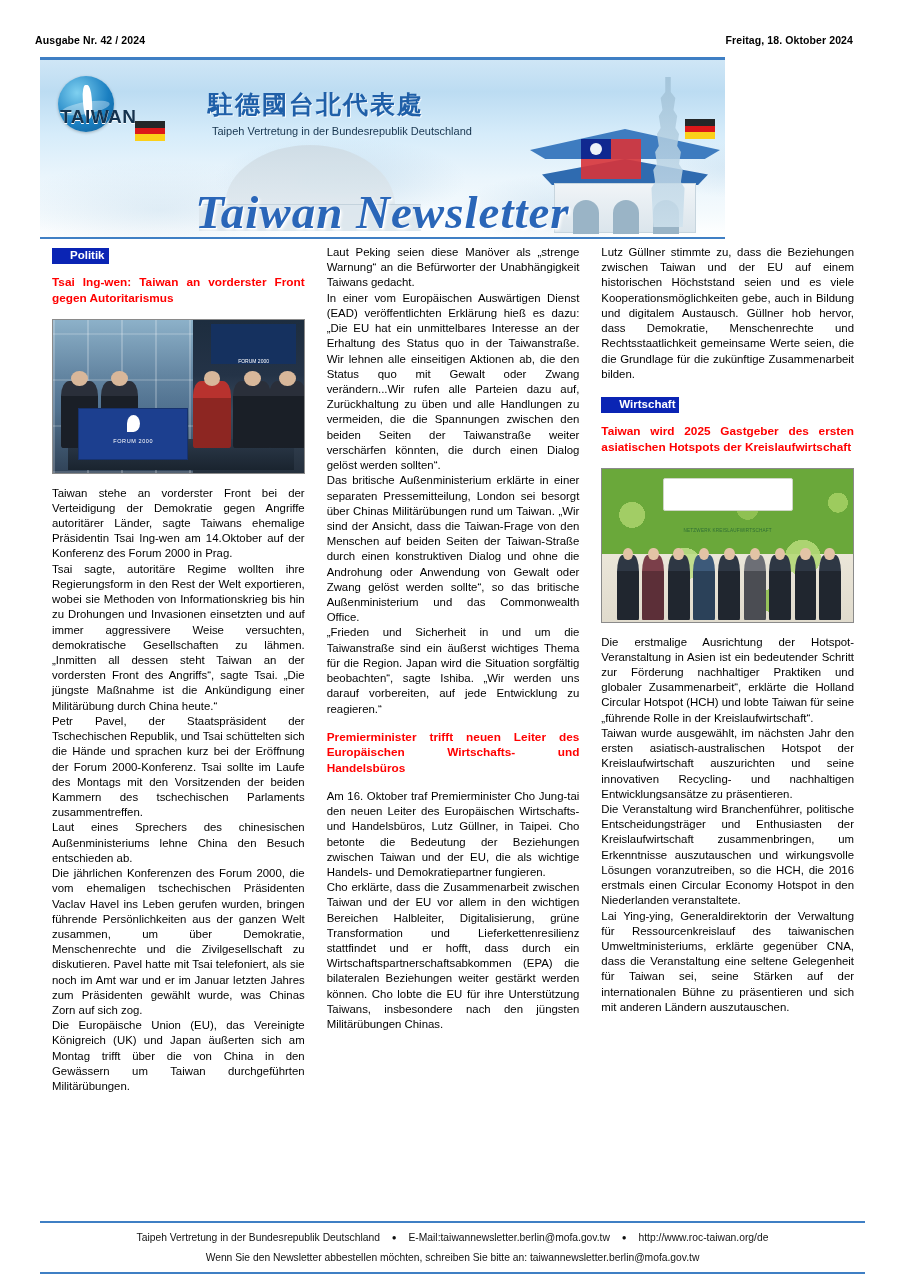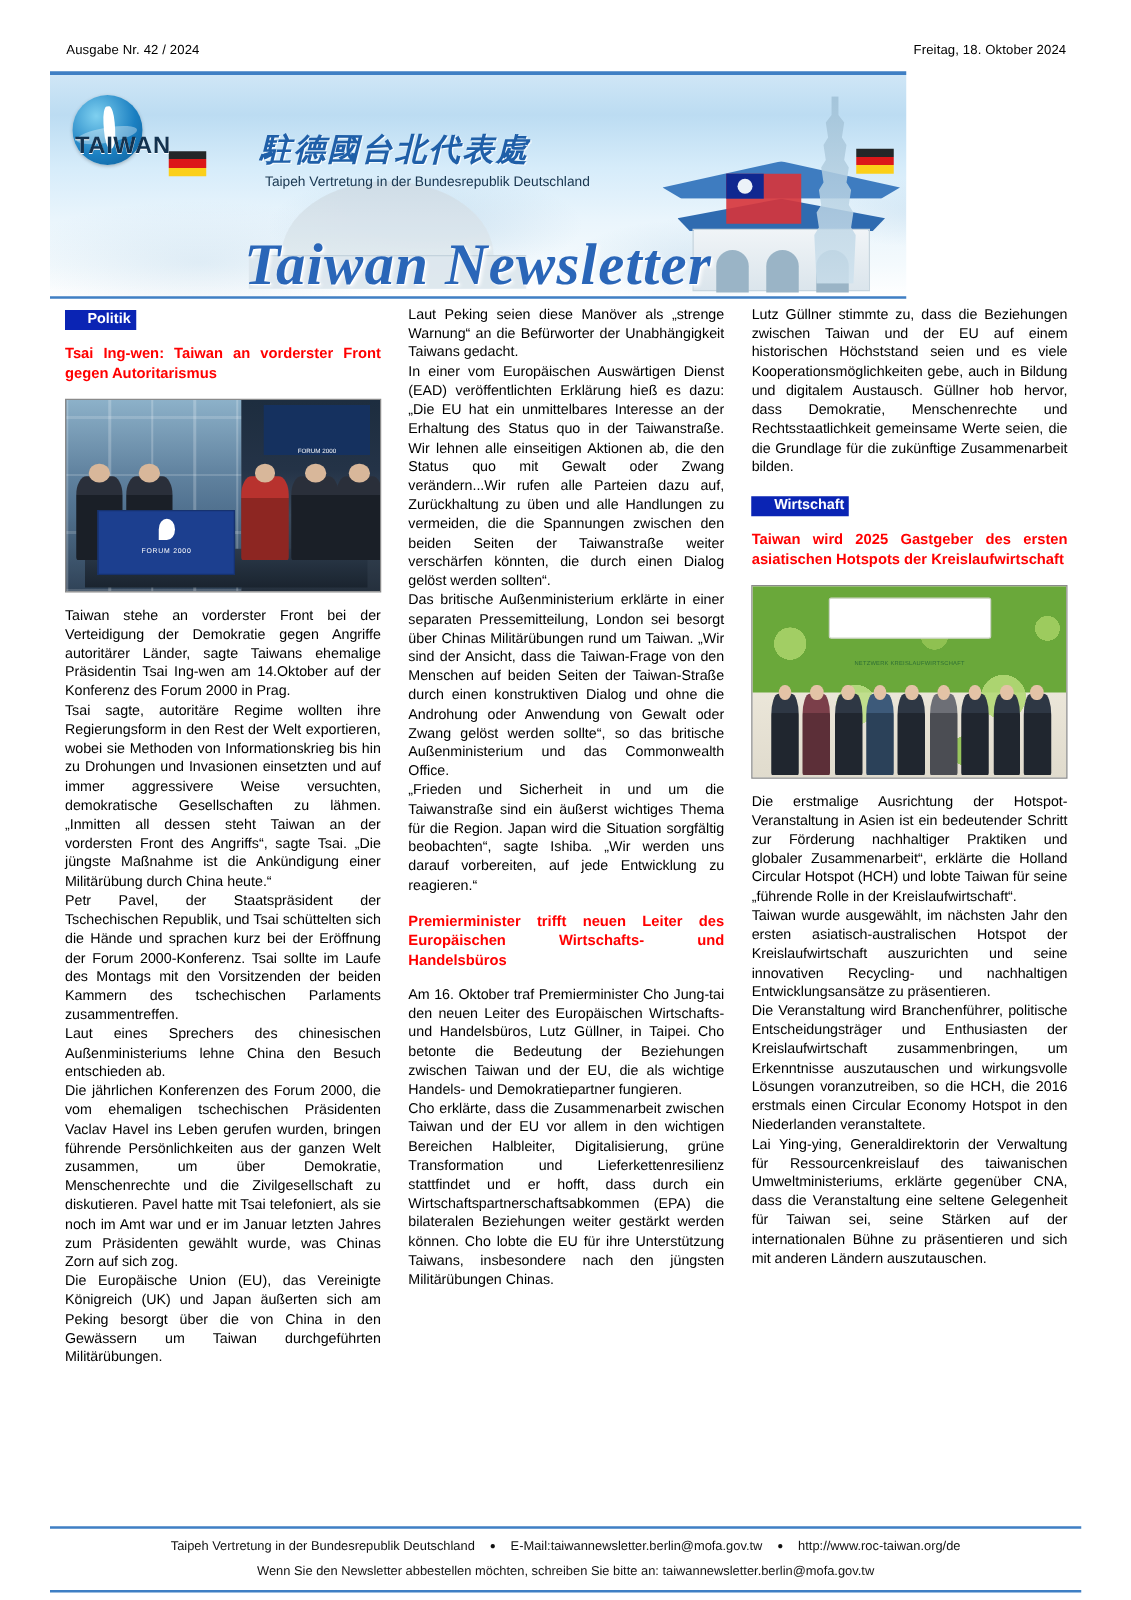--- a/index.html
+++ b/index.html
@@ -12,24 +12,25 @@
     color: #000000;
     overflow: hidden;
     position: relative;
   }
 
   .page { width: 905px; height: 1280px; position: relative; }
 
   
   .meta-row {
     position: absolute;
-    top: 34px; left: 53px; right: 52px;
+    top: 34px; left: 35px; right: 52px;
     display: flex; justify-content: space-between; align-items: baseline;
     font-size: 10.5px;
     letter-spacing: 0.1px;
+    font-weight: bold;
   }
 
   
   .banner {
     position: absolute;
     top: 57px; left: 40px;
     width: 685px; height: 182px;
     border-top: 3px solid #3f7fc4;
     border-bottom: 2px solid #3f7fc4;
     overflow: hidden;
@@ -118,25 +119,24 @@
     background: rgba(255,255,255,.35); border-radius:50%;
     transform: rotate(-10deg);
   }
   .brand-text { margin-left:-14px; padding-top:12px; }
   .brand-en {
     position:absolute; left:2px; top:30px;
     font-size:19px; font-weight:bold; letter-spacing:.5px; color:#13324f;
     text-shadow: 0 1px 0 #fff;
   }
   .brand-cn {
-    font-size:25px; font-weight:bold; color:#1f5fa8; font-style:italic;
+    font-size:25px; font-weight:bold; color:#1f5fa8; 
     letter-spacing:2px; white-space:nowrap;
     text-shadow: 1px 1px 0 rgba(255,255,255,.8);
     margin-left:108px;
-    margin-top:15px;
   }
   .brand-de {
     font-size:11px; color:#17354f; margin-left:112px; margin-top:4px; white-space:nowrap;
   }
 
   .nl-title {
     position:absolute; left:0; right:0; bottom:-2px;
     text-align:center;
     font-family: "Liberation Serif", serif;
     font-size:47px; font-weight:bold; font-style:italic;
@@ -371,21 +371,21 @@
         <div class="person p5"></div>
         <div class="banner-box"></div>
       </div>
 
       <p class="body">Taiwan stehe an vorderster Front bei der Verteidigung der Demokratie gegen Angriffe autoritärer Länder, sagte Taiwans ehemalige Präsidentin Tsai Ing-wen am 14.Oktober auf der Konferenz des Forum 2000 in Prag.</p>
       <p class="body">Tsai sagte, autoritäre Regime wollten ihre Regierungsform in den Rest der Welt exportieren, wobei sie Methoden von Informationskrieg bis hin zu Drohungen und Invasionen einsetzten und auf immer aggressivere Weise versuchten, demokratische Gesellschaften zu lähmen. „Inmitten all dessen steht Taiwan an der vordersten Front des Angriffs“, sagte Tsai. „Die jüngste Maßnahme ist die Ankündigung einer Militärübung durch China heute.“</p>
       <p class="body">Petr Pavel, der Staatspräsident der Tschechischen Republik, und Tsai schüttelten sich die Hände und sprachen kurz bei der Eröffnung der Forum 2000-Konferenz. Tsai sollte im Laufe des Montags mit den Vorsitzenden der beiden Kammern des tschechischen Parlaments zusammentreffen.</p>
       <p class="body">Laut eines Sprechers des chinesischen Außenministeriums lehne China den Besuch entschieden ab.</p>
       <p class="body">Die jährlichen Konferenzen des Forum 2000, die vom ehemaligen tschechischen Präsidenten Vaclav Havel ins Leben gerufen wurden, bringen führende Persönlichkeiten aus der ganzen Welt zusammen, um über Demokratie, Menschenrechte und die Zivilgesellschaft zu diskutieren. Pavel hatte mit Tsai telefoniert, als sie noch im Amt war und er im Januar letzten Jahres zum Präsidenten gewählt wurde, was Chinas Zorn auf sich zog.</p>
 
-      <p class="body">Die Europäische Union (EU), das Vereinigte Königreich (UK) und Japan äußerten sich am Peking besorgt über die von China in den Gewässern um Taiwan durchgeführten Militärübungen.</p>
+      <p class="body">Die Europäische Union (EU), das Vereinigte Königreich (UK) und Japan äußerten sich am Montag trifft über die von China in den Gewässern um Taiwan durchgeführten Militärübungen.</p>
     </div>
 
     <div class="col">
       <p class="body">Laut Peking seien diese Manöver als „strenge Warnung“ an die Befürworter der Unabhängigkeit Taiwans gedacht.</p>
       <p class="body">In einer vom Europäischen Auswärtigen Dienst (EAD) veröffentlichten Erklärung hieß es dazu: „Die EU hat ein unmittelbares Interesse an der Erhaltung des Status quo in der Taiwanstraße. Wir lehnen alle einseitigen Aktionen ab, die den Status quo mit Gewalt oder Zwang verändern...Wir rufen alle Parteien dazu auf, Zurückhaltung zu üben und alle Handlungen zu vermeiden, die die Spannungen zwischen den beiden Seiten der Taiwanstraße weiter verschärfen könnten, die durch einen Dialog gelöst werden sollten“.</p>
       <p class="body">Das britische Außenministerium erklärte in einer separaten Pressemitteilung, London sei besorgt über Chinas Militärübungen rund um Taiwan. „Wir sind der Ansicht, dass die Taiwan-Frage von den Menschen auf beiden Seiten der Taiwan-Straße durch einen konstruktiven Dialog und ohne die Androhung oder Anwendung von Gewalt oder Zwang gelöst werden sollte“, so das britische Außenministerium und das Commonwealth Office.</p>
       <p class="body">„Frieden und Sicherheit in und um die Taiwanstraße sind ein äußerst wichtiges Thema für die Region. Japan wird die Situation sorgfältig beobachten“, sagte Ishiba. „Wir werden uns darauf vorbereiten, auf jede Entwicklung zu reagieren.“</p>
 
       <div class="headline" style="margin-top:13px">Premierminister trifft neuen Leiter des Europäischen Wirtschafts- und Handelsbüros</div>
 

